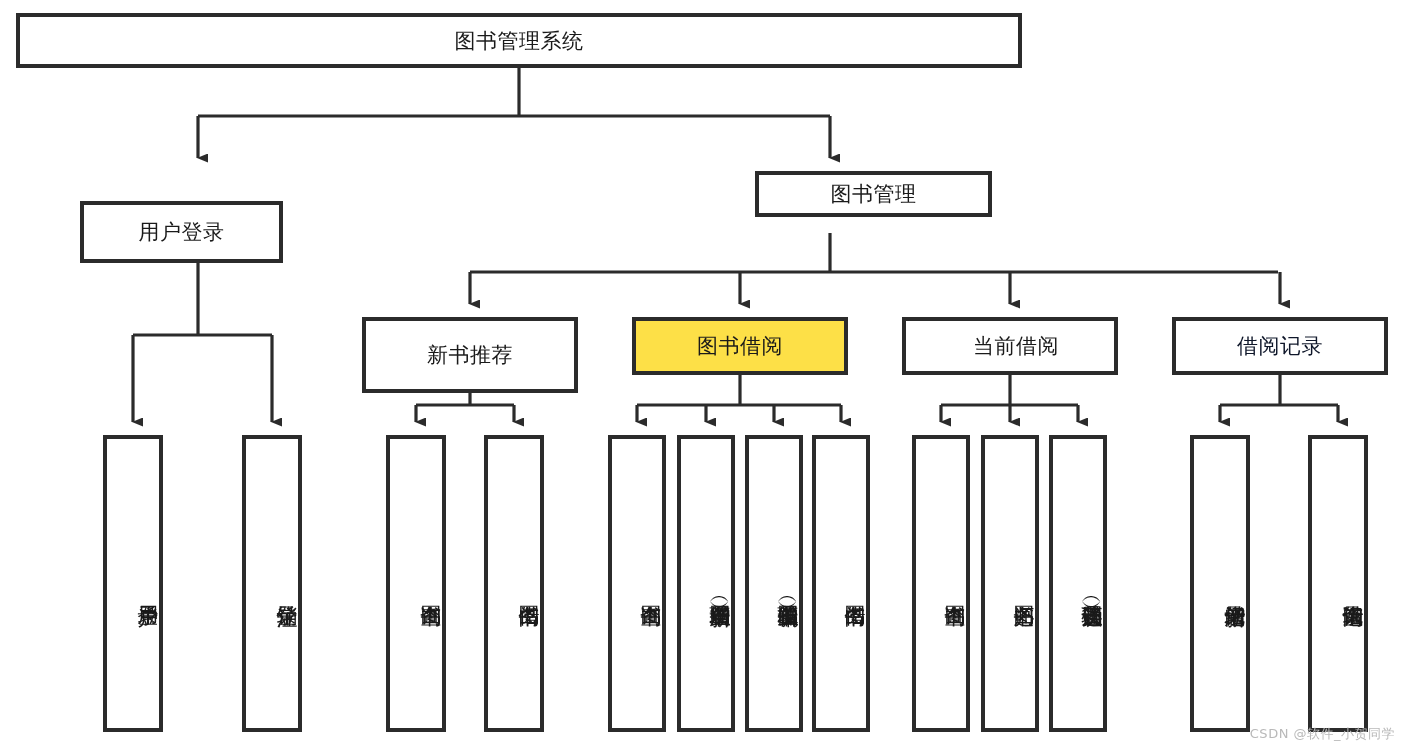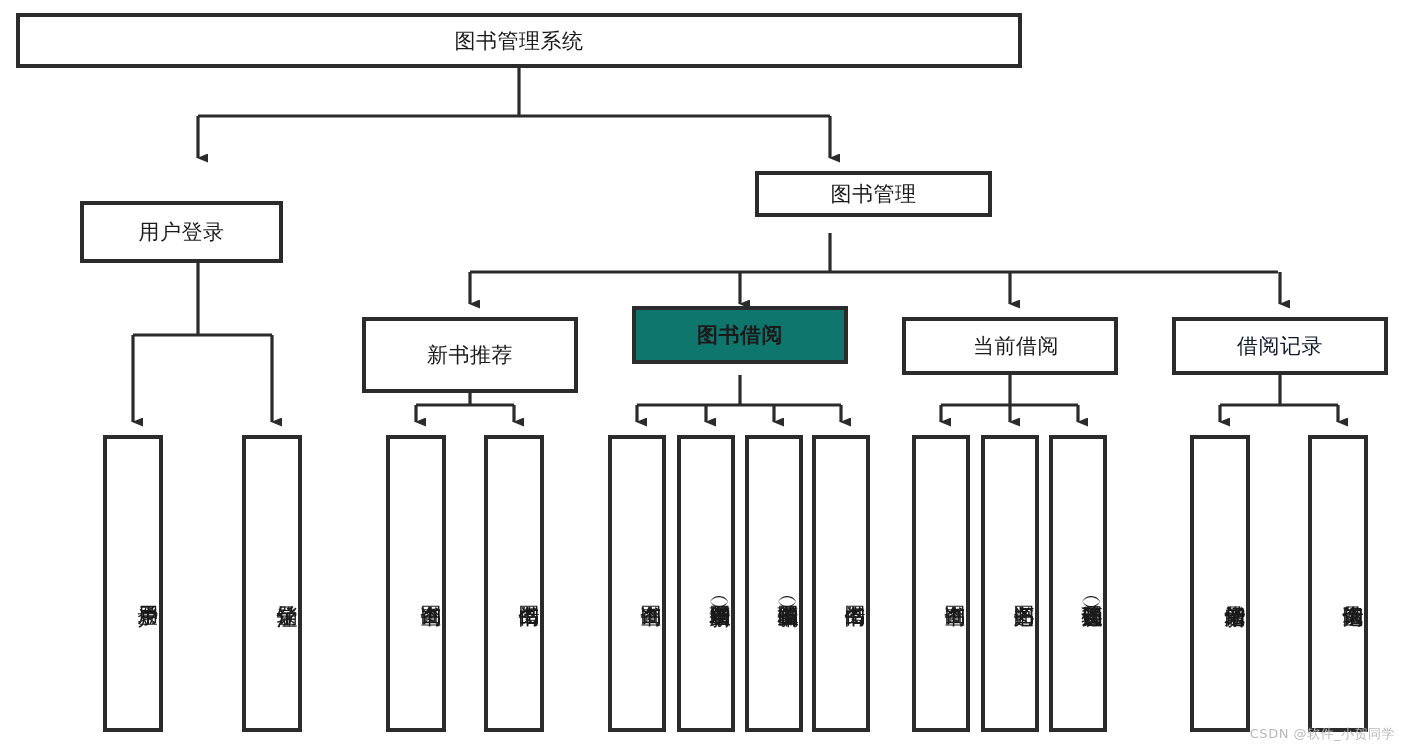--- a/index.html
+++ b/index.html
@@ -125,21 +125,21 @@
   <div class="node horiz" style="left: 80px; top: 171px; width: 203px; height: 62px; border-color: rgb(43, 43, 43); background: rgb(255, 255, 255); color: rgb(26, 26, 26); margin-top: 30px;">
     <span class="label">用户登录</span>
   </div>
   <div class="node horiz" style="left: 711px; top: 171px; width: 237px; height: 46px; border-color: rgb(43, 43, 43); background: rgb(255, 255, 255); color: rgb(26, 26, 26); margin-left: 44px;">
     <span class="label">图书管理</span>
   </div>
 
   <div class="node horiz" style="left: 362px; top: 317px; width: 216px; height: 76px; border-color: rgb(43, 43, 43); background: rgb(255, 255, 255); color: rgb(26, 26, 26);">
     <span class="label">新书推荐</span>
   </div>
-  <div class="node horiz" style="left: 632px; top: 306px; width: 216px; height: 58px; border-color: rgb(43, 43, 43); background: #0f766e; color: rgb(26, 26, 26); font-weight: bold;">
+  <div class="node horiz" style="left: 632px; top: 317px; width: 216px; height: 58px; border-color: rgb(43, 43, 43); background: #fde047; color: rgb(26, 26, 26);">
     <span class="label">图书借阅</span>
   </div>
   <div class="node horiz" style="left: 902px; top: 317px; width: 216px; height: 58px; border-color: rgb(43, 43, 43); background: rgb(255, 255, 255); color: rgb(26, 26, 26); padding-left: 12px;">
     <span class="label">当前借阅</span>
   </div>
   <div class="node horiz" style="left: 1172px; top: 317px; width: 216px; height: 58px; border-color: rgb(43, 43, 43); background: rgb(255, 255, 255); color: #0f172a;">
     <span class="label">借阅记录</span>
   </div>
 
   <div class="node vert" style="left: 103px; top: 435px; width: 60px; height: 297px; border-color: rgb(43, 43, 43); background: rgb(255, 255, 255); color: rgb(26, 26, 26);">

